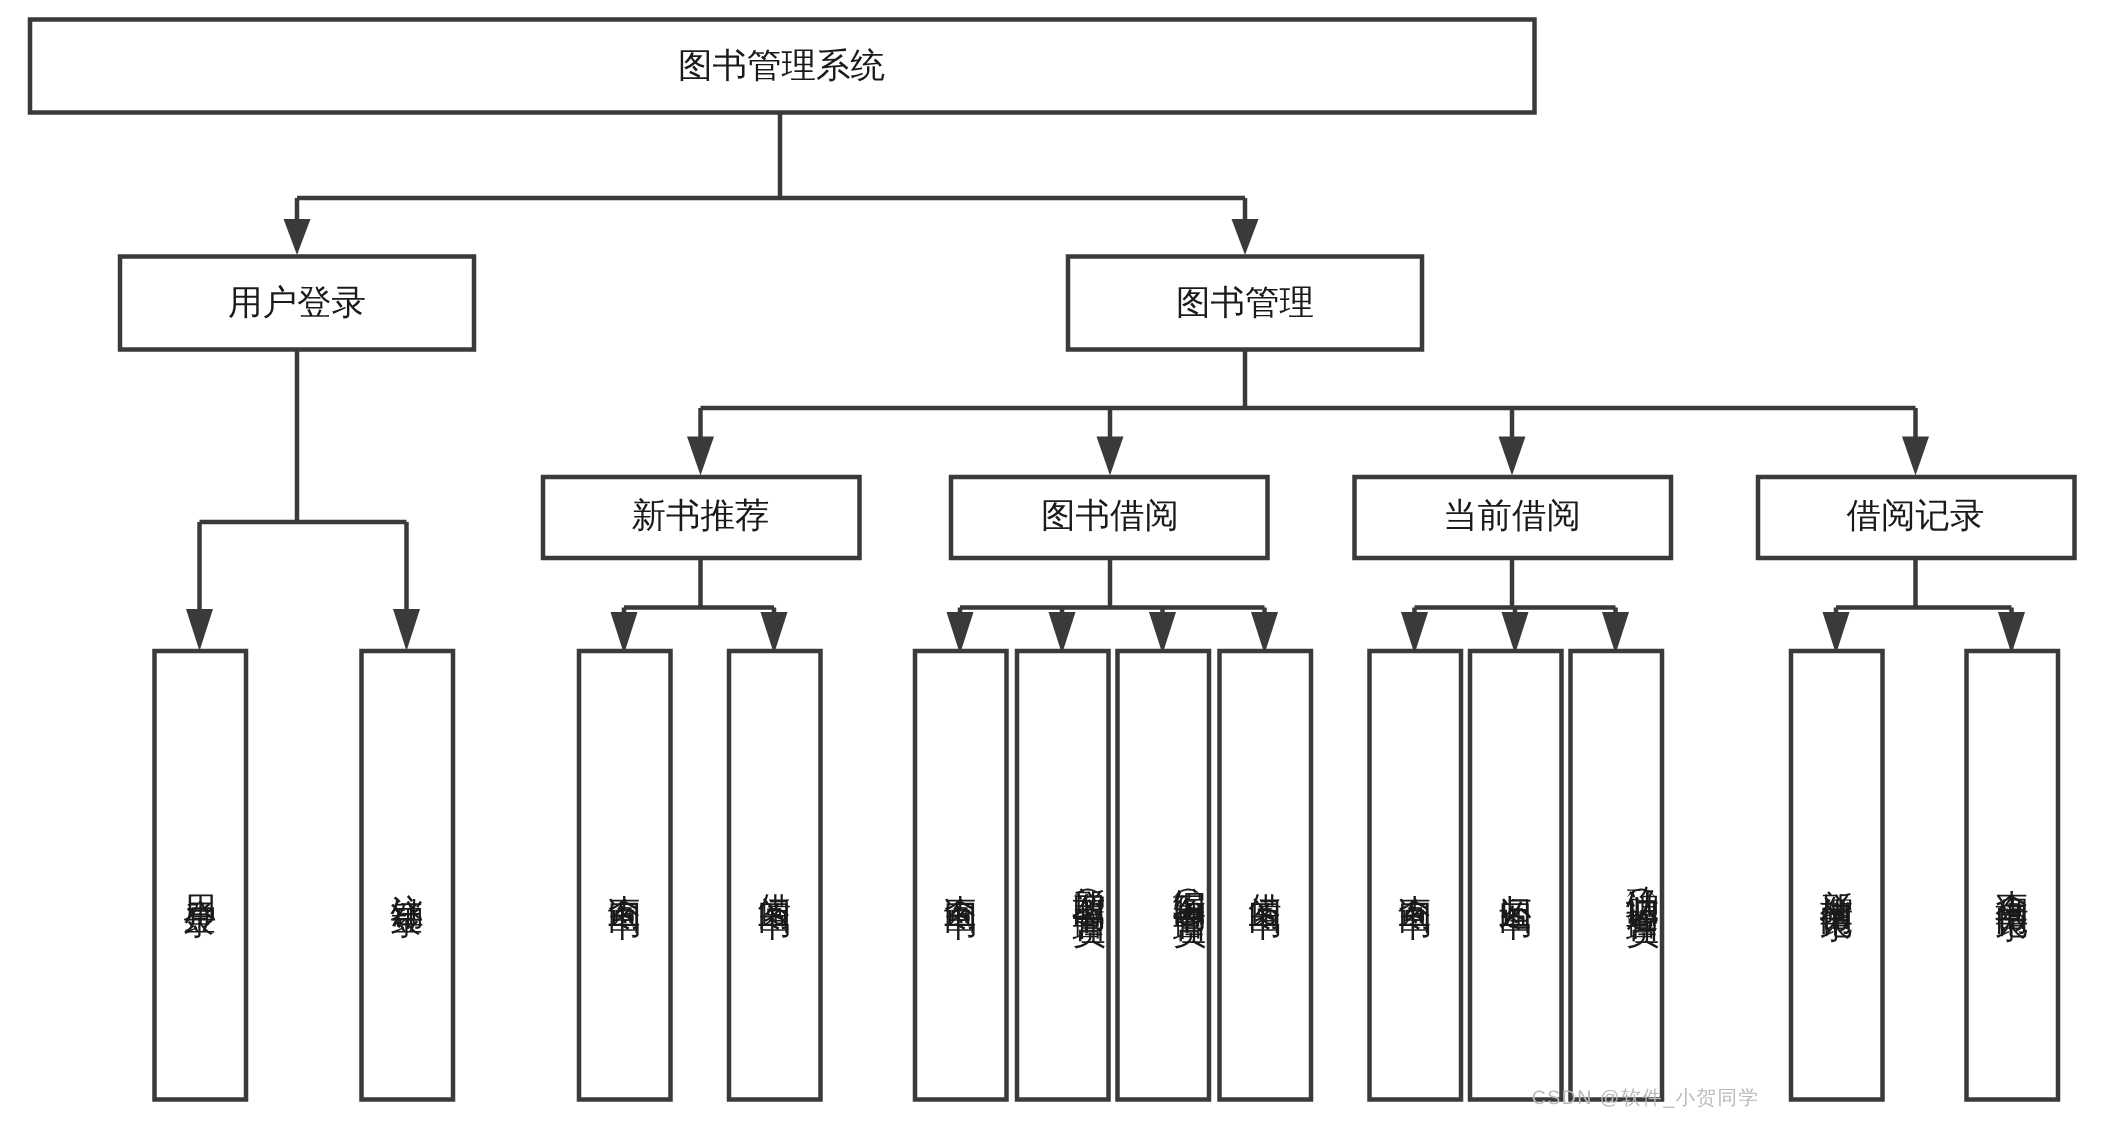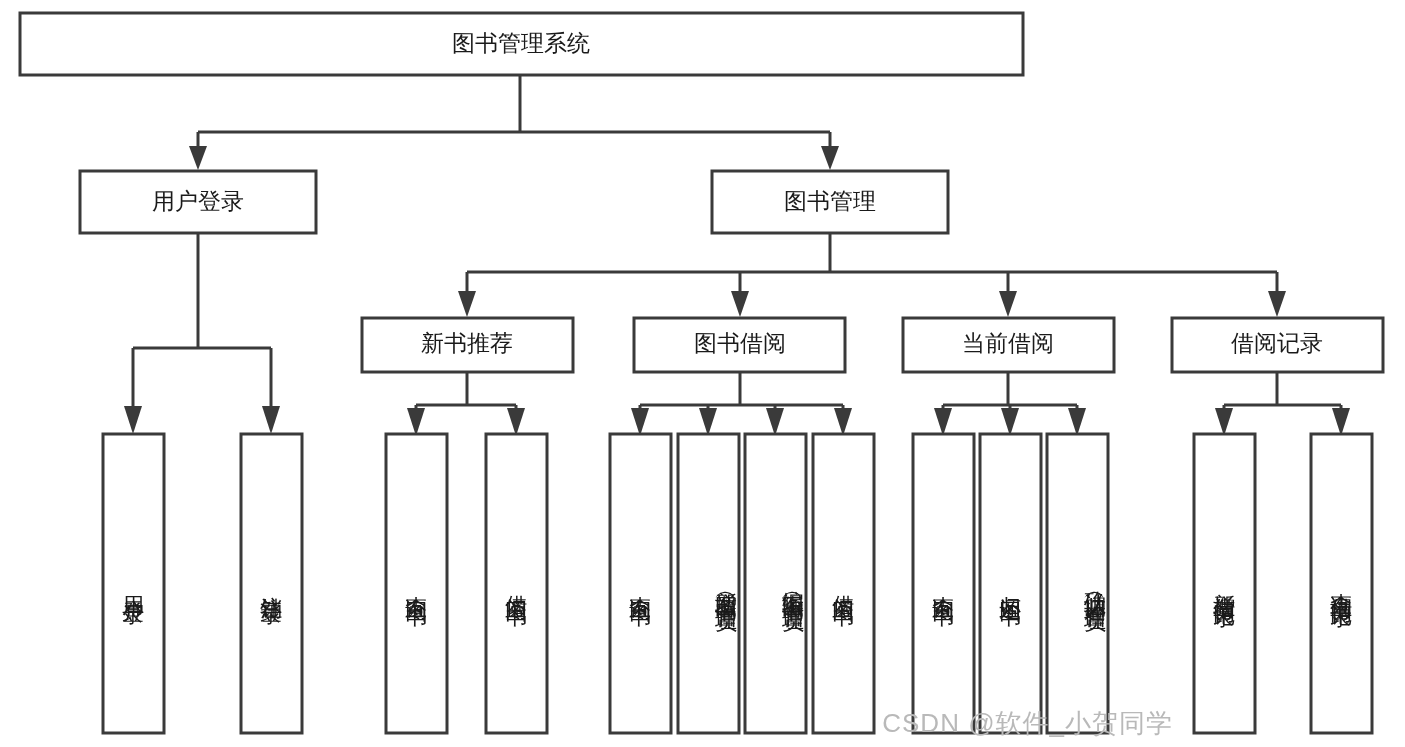--- a/index.html
+++ b/index.html
@@ -64,21 +64,21 @@
     pointer-events: none;
   }
   .leaf-label.vcenter {
     align-items: center;
   }
   .watermark {
     position: absolute;
     right: 8px;
     bottom: 6px;
     font-family: "Liberation Sans", "DejaVu Sans", sans-serif;
-    font-size: 26px;
+    font-size: 13px;
     color: #b9b9b9;
     letter-spacing: 1px;
     white-space: nowrap;
     margin-left: 20px;
   }
 </style>
 </head>
 <body>
 
 <div id="diagram-root">

